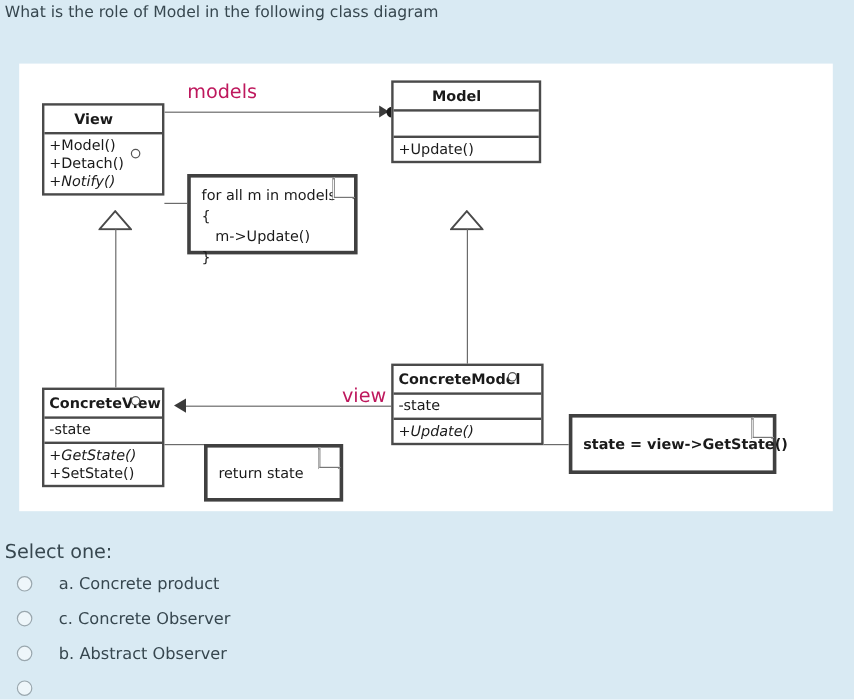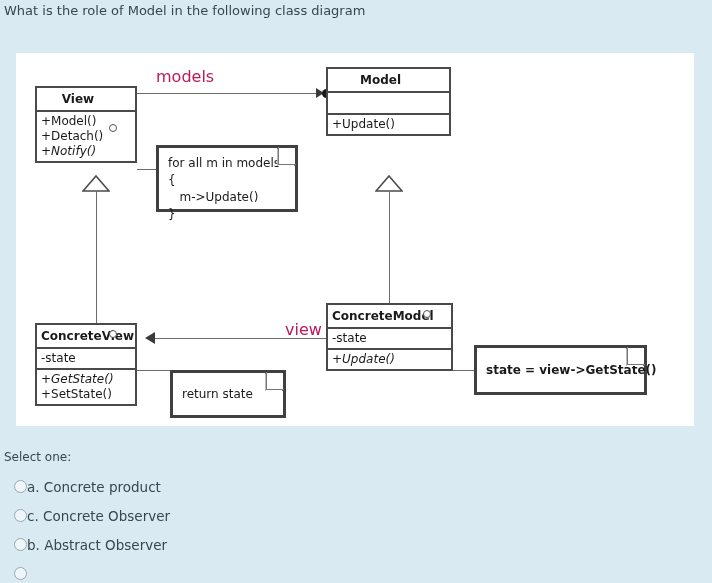--- a/index.html
+++ b/index.html
@@ -167,21 +167,21 @@
     font-size: 16px;
     color: #be185d;
     white-space: nowrap;
   }
 
   
   .select-one {
     position: absolute;
     left: 4px;
     top: 450px;
-    font-size: 12px;
+    font-size: 16px;
     color: #37474f;
   }
   .options {
     position: absolute;
     left: 4px;
     top: 472px;
     width: 500px;
   }
   .option-row {
     position: relative;
@@ -193,20 +193,21 @@
     width: 13px;
     height: 13px;
     border: 1px solid #9aa7ae;
     border-radius: 50%;
     background: #eef6fa;
     box-sizing: border-box;
     margin-left: 10px;
     flex: 0 0 auto;
   }
   .option-label {
+    margin-left: 22px;
     font-size: 13.5px;
     color: #37474f;
     white-space: nowrap;
   }
 </style>
 </head>
 <body>
 
 <div class="question-text">What is the role of Model in the following class diagram</div>
 

